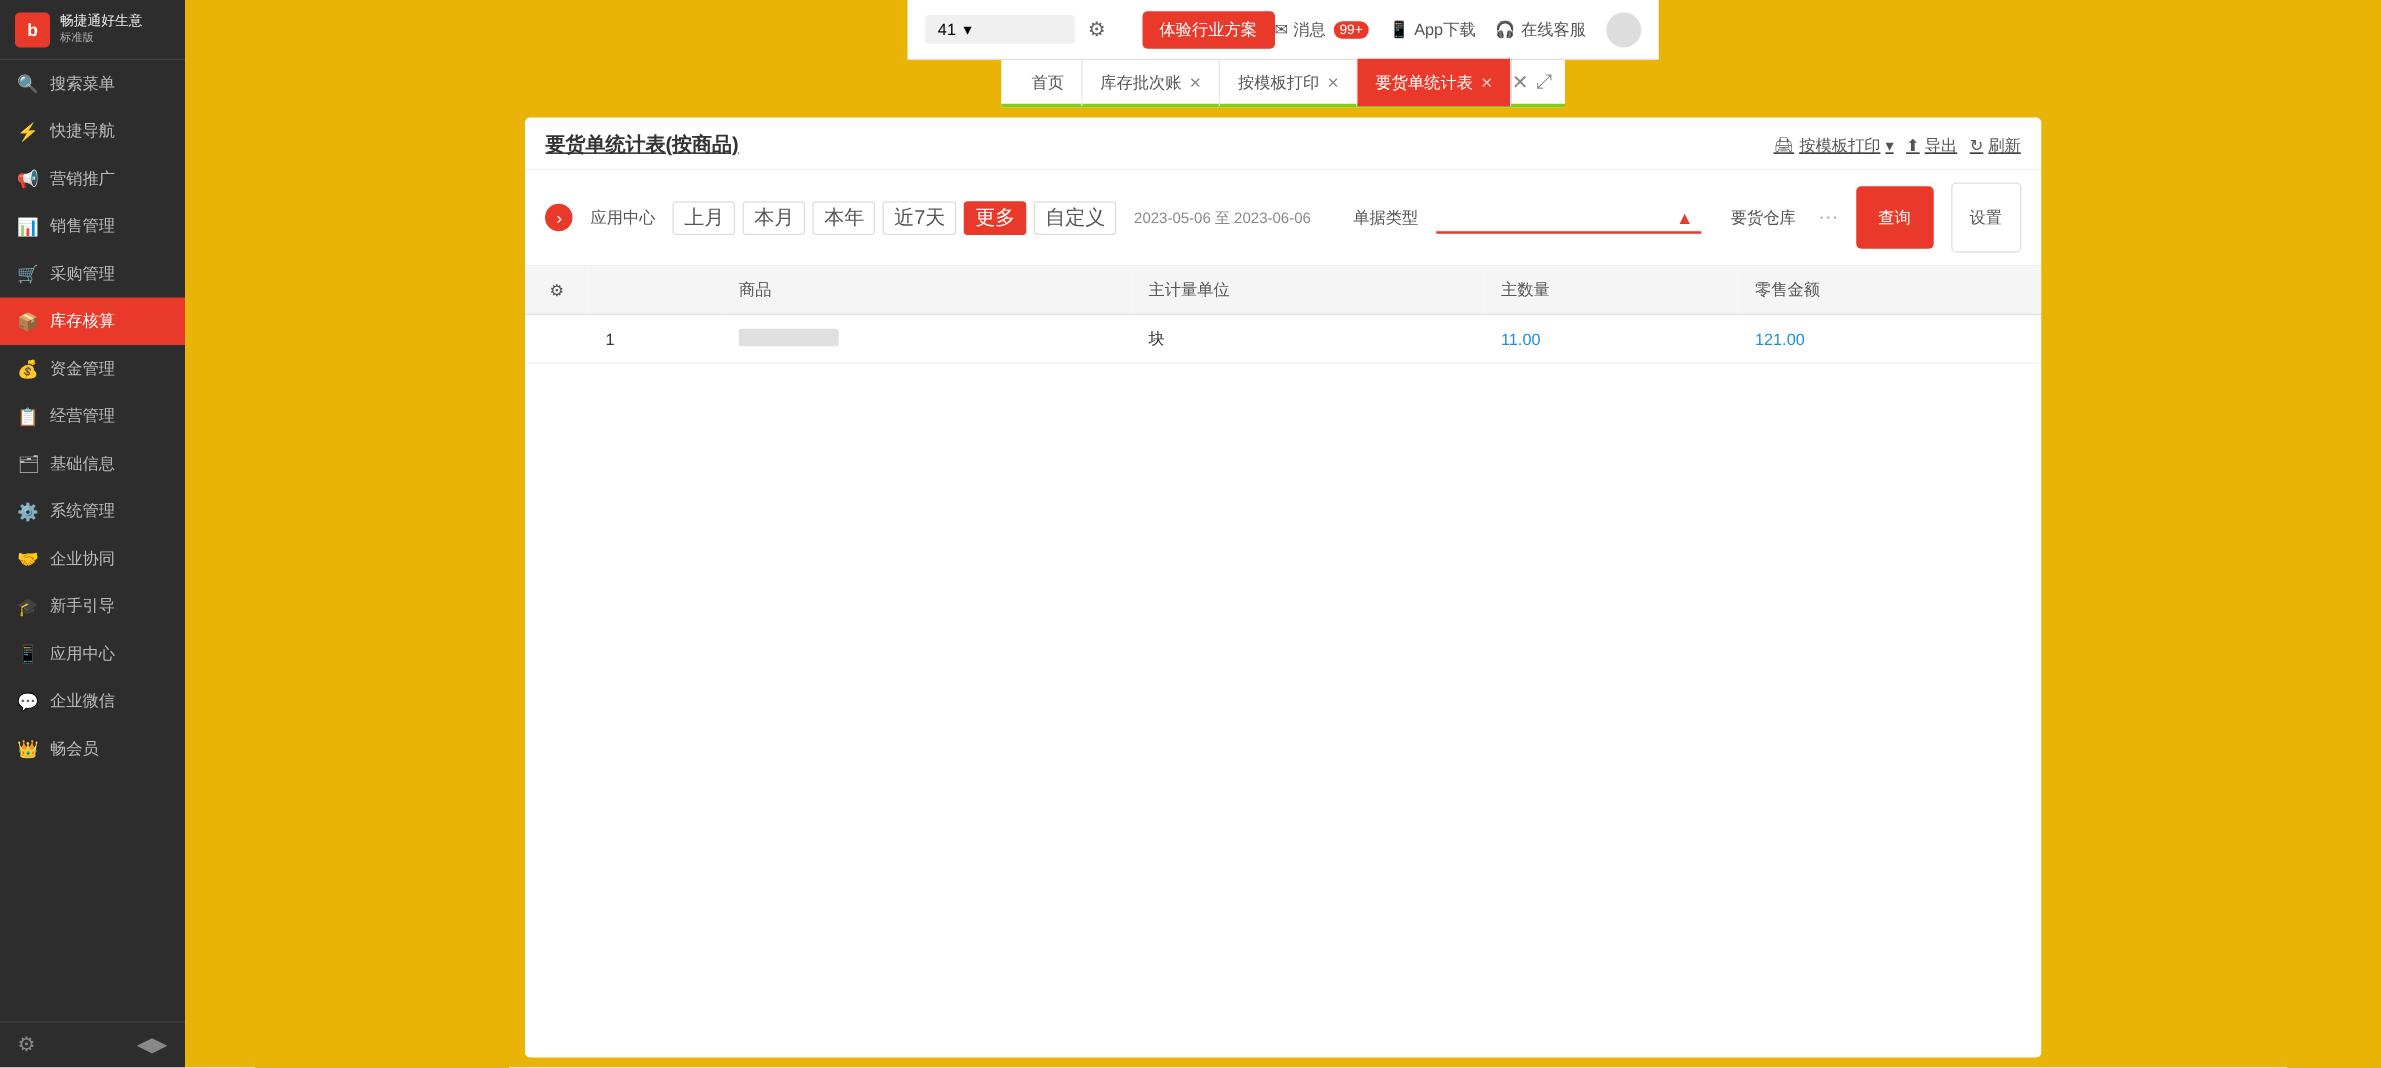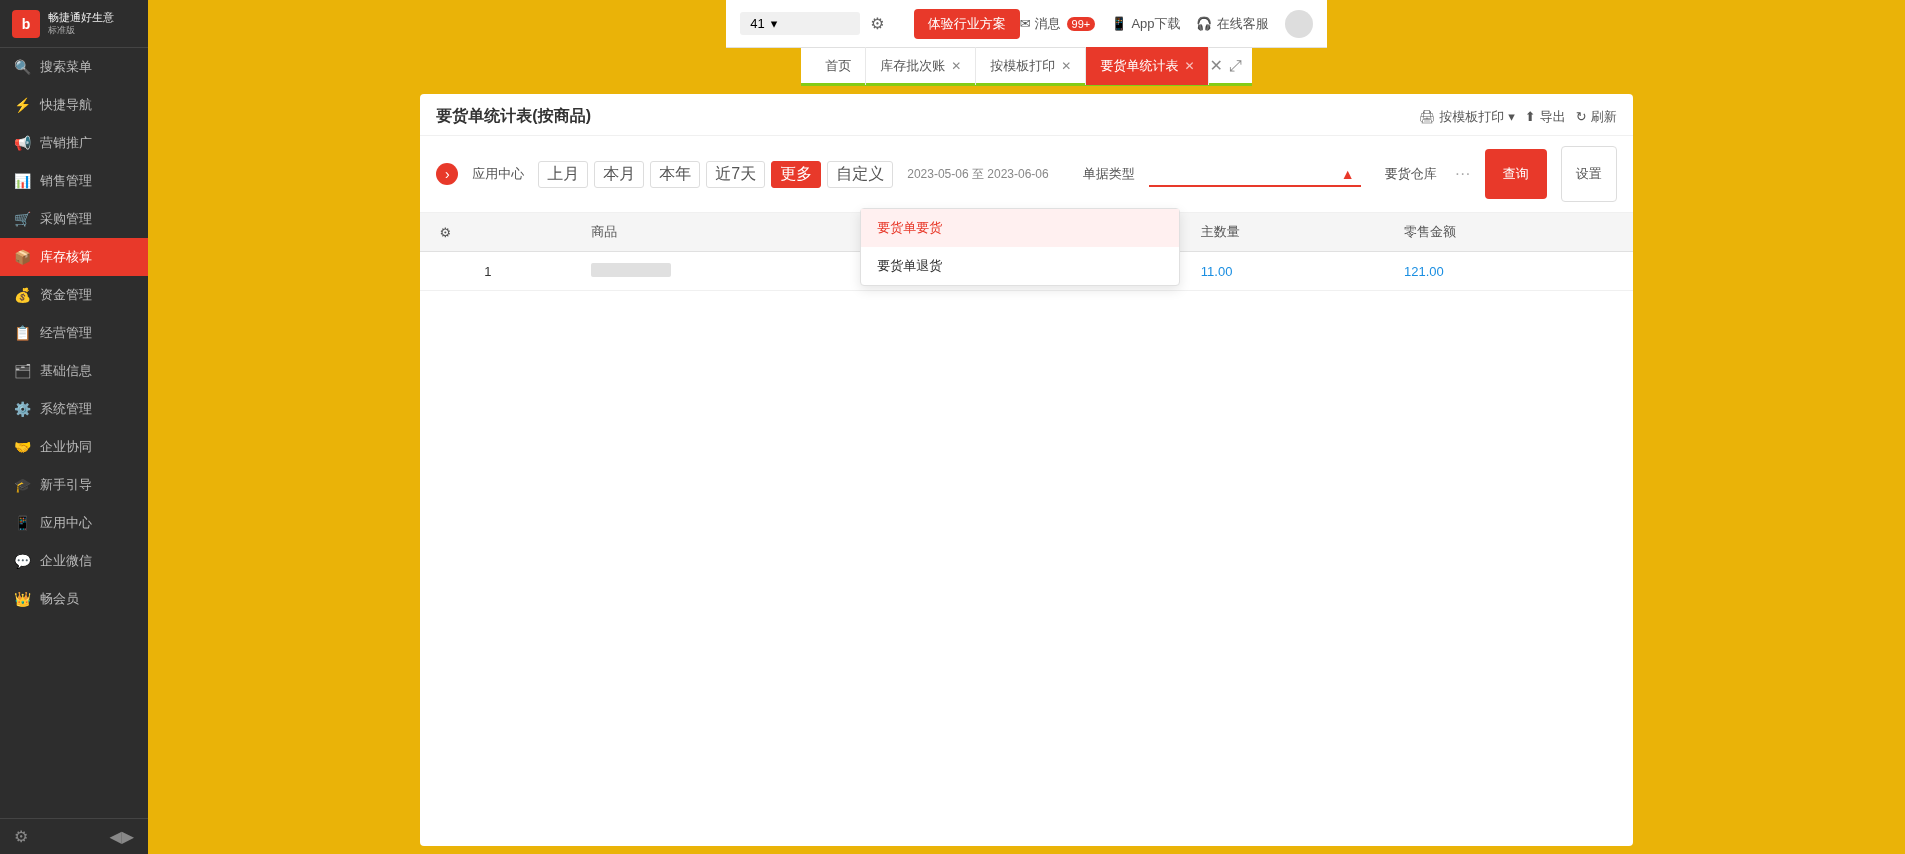--- a/index.html
+++ b/index.html
@@ -175,20 +175,21 @@
       border-radius: 4px;
     }
 
     
     .page-header {
       display: flex;
       align-items: center;
       justify-content: space-between;
       padding: 12px 16px 8px;
       border-bottom: 1px solid #f0f0f0;
+      text-decoration: underline;
     }
     .page-title { font-size: 16px; font-weight: bold; color: #333; }
     .page-actions { display: flex; align-items: center; gap: 10px; font-size: 13px; color: #555; }
     .page-actions .action-btn {
       display: flex; align-items: center; gap: 4px; cursor: pointer; color: #555;
     }
 
     
     .filter-row {
       display: flex;
@@ -517,24 +518,20 @@
       <span class="filter-type-label">单据类型</span>
       <div class="filter-select-area">
         <input type="text" class="filter-input" value="" style="">
         <span class="filter-chevron">▲</span>
       </div>
       <span class="filter-warehouse-label">要货仓库</span>
       <span class="filter-dots">···</span>
       <button class="query-btn">查询</button>
       <button class="settings-btn">设置</button>
 
-      <div class="dropdown-overlay">
-        <div class="dropdown-item selected">要货单要货</div>
-        <div class="dropdown-item">要货单退货</div>
-      </div>
     </div>
 
     <div class="table-wrapper">
       <table>
         <thead>
           <tr>
             <th class="settings-icon-cell">⚙</th>
             <th></th>
             <th>商品</th>
             <th>主计量单位</th>

